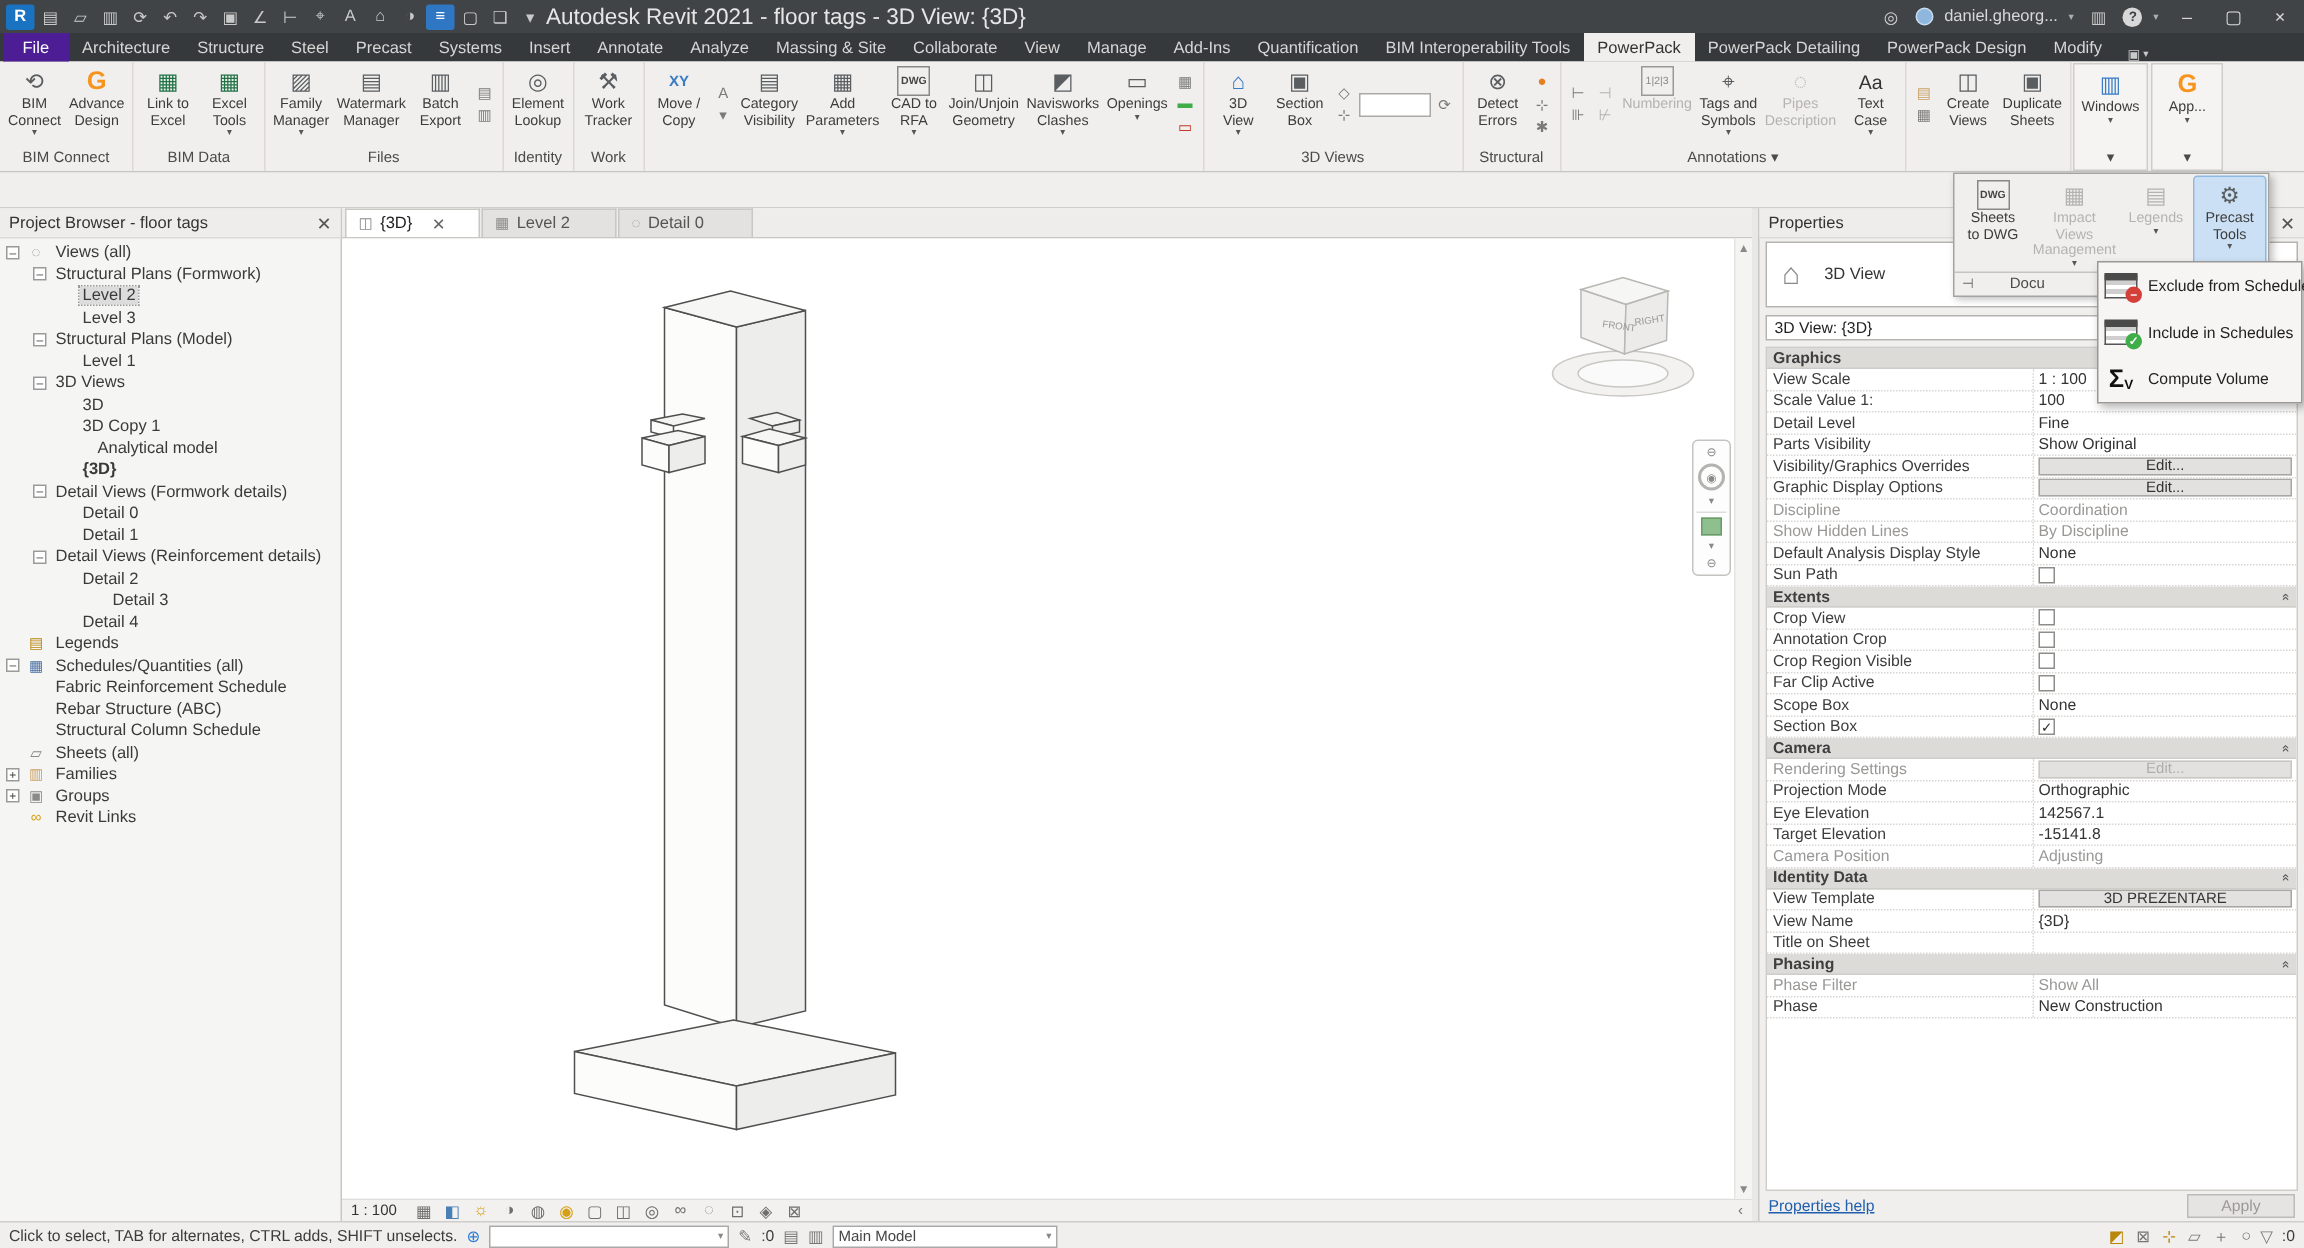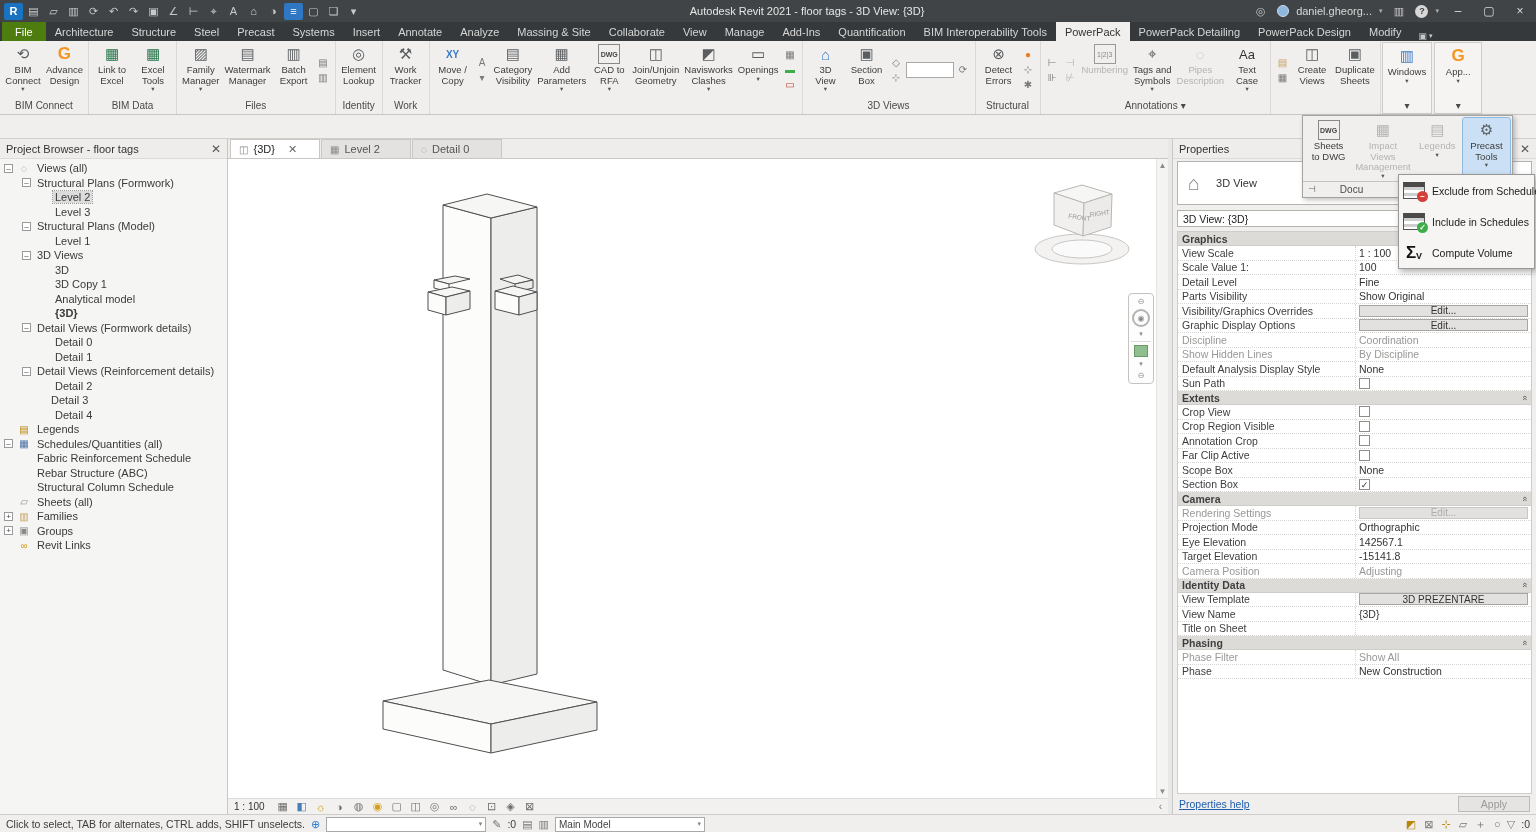--- a/index.html
+++ b/index.html
@@ -4,30 +4,30 @@
 <style>
 *{margin:0;padding:0;box-sizing:border-box;font-family:"Liberation Sans",sans-serif}
 html,body{width:1536px;height:832px;overflow:hidden}
 body{background:#e8e8e8;font-size:11px;color:#333;position:relative}
 
 .titlebar{height:22px;background:#404447;display:flex;align-items:center;color:#d8d8d8;padding:0 4px;gap:1px}
 .qat{display:flex;align-items:center;gap:1px}
 .qicon{width:19px;height:17px;display:inline-flex;align-items:center;justify-content:center;font-size:11px;color:#c9c9c9;border-radius:2px;flex:none}
 .qicon.qactive{background:#2f77c2;color:#fff}
 .qicon.qlogo{background:#1a73c0;color:#fff;font-weight:bold}
-.tb-title{flex:1;text-align:center;font-size:11px;color:#e6e6e6;white-space:nowrap;overflow:hidden}
+.tb-title{flex:1;font-size:15px;color:#e6e6e6;white-space:nowrap;overflow:hidden}
 .tb-right{display:flex;align-items:center;gap:7px;font-size:11px}
 .avatar{width:12px;height:12px;border-radius:50%;background:#8fb7dd;border:1px solid #c9dcef}
 .helpcirc{width:13px;height:13px;border-radius:50%;background:#d8d8d8;color:#3b3f42;font-weight:bold;font-size:9px;display:flex;align-items:center;justify-content:center}
 .wbtn{width:24px;text-align:center;font-size:12px;color:#d8d8d8}
 .tinyarr{font-size:7px;color:#aeaeae}
 
 .tabrow{height:19px;background:#36393b;display:flex;align-items:flex-end;padding-left:2px}
 .rtab{padding:0 9px;font-size:11px;color:#d6d6d6;height:19px;display:flex;align-items:center;white-space:nowrap}
-.rtab.file{background:#4d7c0f;color:#fff;padding:0 13px}
+.rtab.file{background:#4c1d95;color:#fff;padding:0 13px}
 .rtab.active{background:#f0efee;color:#333}
 .rtab-extra{display:flex;align-items:center;color:#c9c9c9;font-size:9px;gap:2px;padding:0 8px}
 
 .ribbonwrap{background:#f0efee;border-bottom:1px solid #c8c6c3}
 .rgroups{display:flex;width:1536px;height:73px;overflow:hidden}
 .rgroup{display:flex;flex-direction:column;border-right:1px solid #dbd8d5;padding:0 1px;flex:none}
 .rgroup.boxed{border:1px solid #cfcdca;background:#f5f4f3;margin:1px 1px 0}
 .rbtns{height:57px;display:flex;align-items:stretch;gap:1px;padding:1px 2px}
 .rbtn{min-width:40px;max-width:66px;display:flex;flex-direction:column;align-items:center;padding:2px 2px 0;border-radius:2px}
 .ric{width:22px;height:20px;display:flex;align-items:center;justify-content:center;font-size:15px;color:#5a5e61}
@@ -503,21 +503,21 @@
           <span class="tlab">3D Views</span>
         </div>
         <div class="trow" data-name="tree-item-3d" style="padding-left: 40px;">
           <span class="tsp"></span>
           <span class="tlab">3D</span>
         </div>
         <div class="trow" data-name="tree-item-3d-copy-1" style="padding-left: 40px;">
           <span class="tsp"></span>
           <span class="tlab">3D Copy 1</span>
         </div>
-        <div class="trow" data-name="tree-item-analytical-model" style="padding-left: 40px; text-align: center;">
+        <div class="trow" data-name="tree-item-analytical-model" style="padding-left: 50px; text-align: center;">
           <span class="tsp"></span>
           <span class="tlab">Analytical model</span>
         </div>
         <div class="trow" data-name="tree-item-3d" style="padding-left: 40px;">
           <span class="tsp"></span>
           <span class="tlab bold">{3D}</span>
         </div>
         <div class="trow" data-name="tree-item-detail-views-formwork-details" style="padding-left: 22px;">
           <span class="texp" data-name="tree-expand-icon">–</span>
           <span class="tlab">Detail Views (Formwork details)</span>
@@ -531,21 +531,21 @@
           <span class="tlab">Detail 1</span>
         </div>
         <div class="trow" data-name="tree-item-detail-views-reinforcement-details" style="padding-left: 22px;">
           <span class="texp" data-name="tree-expand-icon">–</span>
           <span class="tlab">Detail Views (Reinforcement details)</span>
         </div>
         <div class="trow" data-name="tree-item-detail-2" style="padding-left: 40px;">
           <span class="tsp"></span>
           <span class="tlab">Detail 2</span>
         </div>
-        <div class="trow" data-name="tree-item-detail-3" style="padding-left: 36px;">
+        <div class="trow" data-name="tree-item-detail-3" style="padding-left: 60px;">
           <span class="tsp"></span>
           <span class="tlab">Detail 3</span>
         </div>
         <div class="trow" data-name="tree-item-detail-4" style="padding-left: 40px;">
           <span class="tsp"></span>
           <span class="tlab">Detail 4</span>
         </div>
         <div class="trow" data-name="tree-item-legends" style="padding-left: 4px;">
           <span class="tsp"></span>
           <span class="ticon" data-name="legend-icon">▤</span>
@@ -759,30 +759,30 @@
         <div class="psec" data-name="section-header-extents">
           <span>Extents</span>
           <span class="chev" data-name="collapse-chevron-icon">«</span>
         </div>
         <div class="prow" data-name="property-row-crop-view">
           <span class="plab">Crop View</span>
           <div class="pval">
             <span class="pcheck" data-name="crop-view-checkbox"></span>
           </div>
         </div>
+        <div class="prow" data-name="property-row-annotation-crop">
+          <span class="plab">Annotation Crop</span>
+          <div class="pval">
+            <span class="pcheck" data-name="annotation-crop-checkbox"></span>
+          </div>
+        </div>
         <div class="prow" data-name="property-row-crop-region-visible">
           <span class="plab">Crop Region Visible</span>
           <div class="pval">
             <span class="pcheck" data-name="crop-region-visible-checkbox"></span>
-          </div>
-        </div>
-        <div class="prow" data-name="property-row-annotation-crop">
-          <span class="plab">Annotation Crop</span>
-          <div class="pval">
-            <span class="pcheck" data-name="annotation-crop-checkbox"></span>
           </div>
         </div>
         <div class="prow" data-name="property-row-far-clip-active">
           <span class="plab">Far Clip Active</span>
           <div class="pval">
             <span class="pcheck" data-name="far-clip-active-checkbox"></span>
           </div>
         </div>
         <div class="prow" data-name="property-row-scope-box">
           <span class="plab">Scope Box</span>

